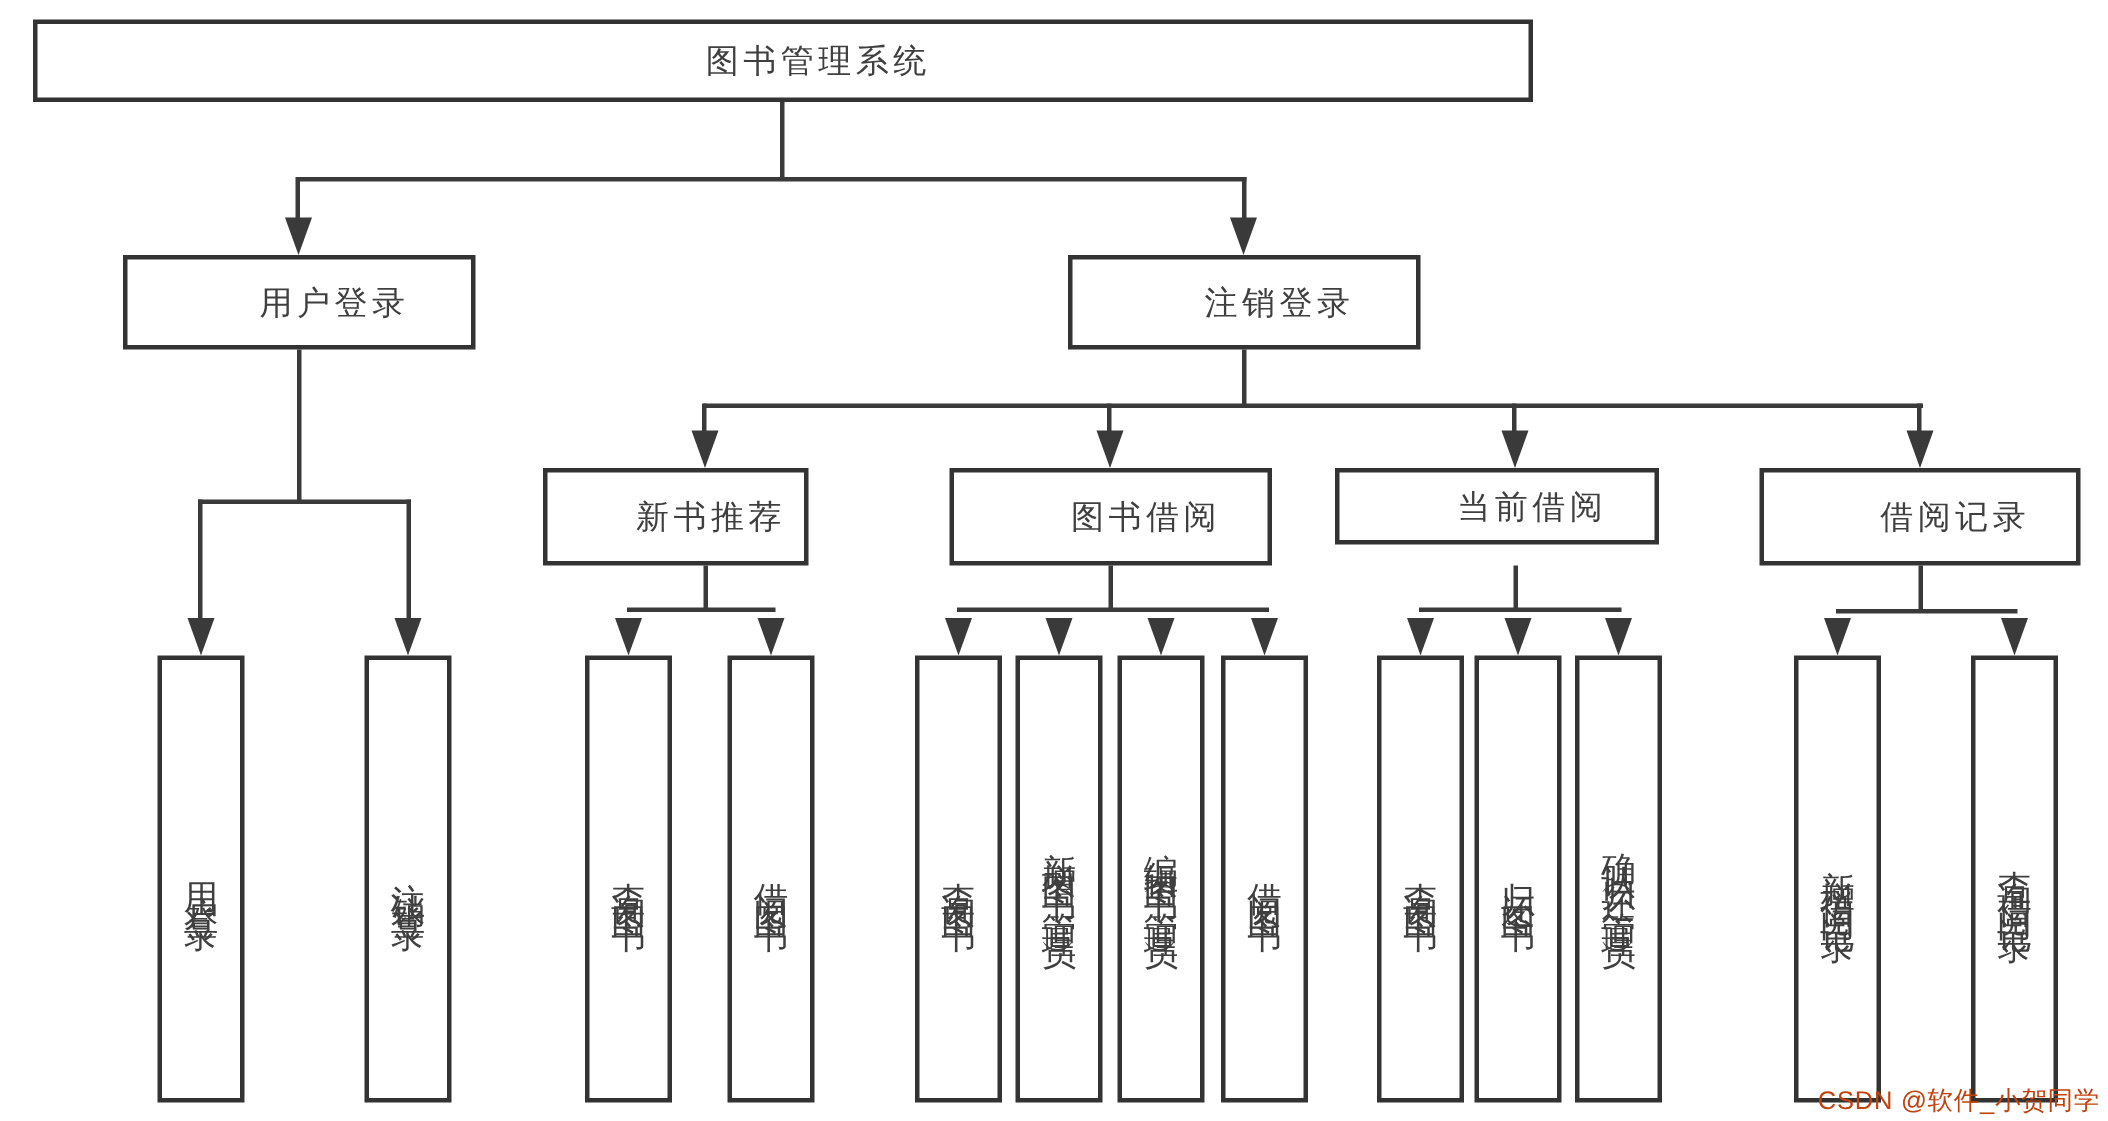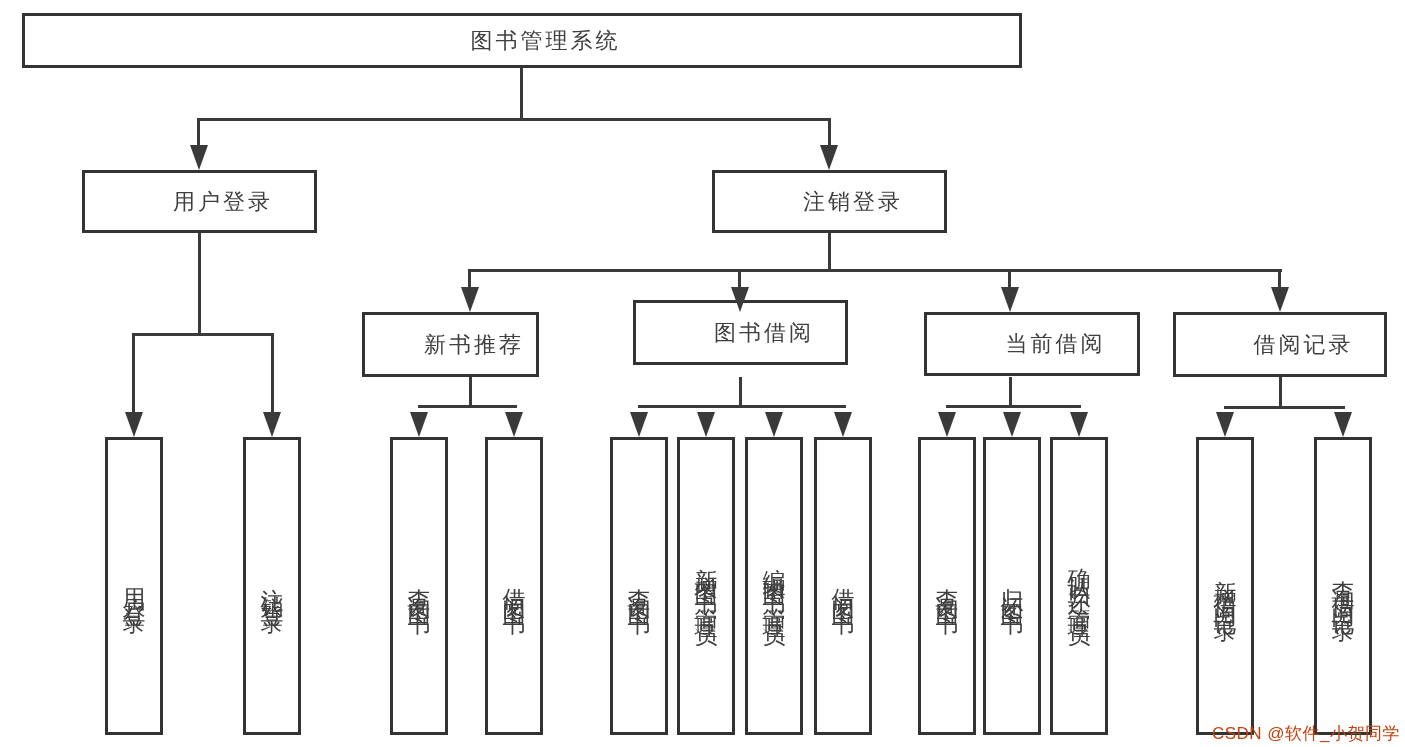--- a/index.html
+++ b/index.html
@@ -58,22 +58,22 @@
 <body>
 
 <div class="canvas">
 
   <div class="box hbox" style="left:22px;top:13px;width:1000px;height:55px">图书管理系统</div>
 
   <div class="box hbox" style="left:82px;top:170px;width:235px;height:63px">用户登录</div>
   <div class="box hbox" style="left:712px;top:170px;width:235px;height:63px">注销登录</div>
 
   <div class="box hbox" style="left:362px;top:312px;width:177px;height:65px">新书推荐</div>
-  <div class="box hbox" style="left:633px;top:300px;width:215px;height:65px">图书借阅</div>
-  <div class="box hbox" style="left:924px;top:312px;width:216px;height:64px">当前借阅</div>
+  <div class="box hbox" style="left:633px;top:312px;width:215px;height:65px">图书借阅</div>
+  <div class="box hbox" style="left:890px;top:312px;width:216px;height:51px">当前借阅</div>
   <div class="box hbox" style="left:1173px;top:312px;width:214px;height:65px">借阅记录</div>
 
   <div class="box vbox" style="left:105px;top:437px;width:58px;height:298px">用户登录</div>
   <div class="box vbox" style="left:243px;top:437px;width:58px;height:298px">注销登录</div>
 
   <div class="box vbox" style="left:390px;top:437px;width:58px;height:298px">查询图书</div>
   <div class="box vbox" style="left:485px;top:437px;width:58px;height:298px">借阅图书</div>
 
   <div class="box vbox" style="left:610px;top:437px;width:58px;height:298px">查询图书</div>
   <div class="box vbox" style="left:677px;top:437px;width:58px;height:298px">新增图书（管理员）</div>

